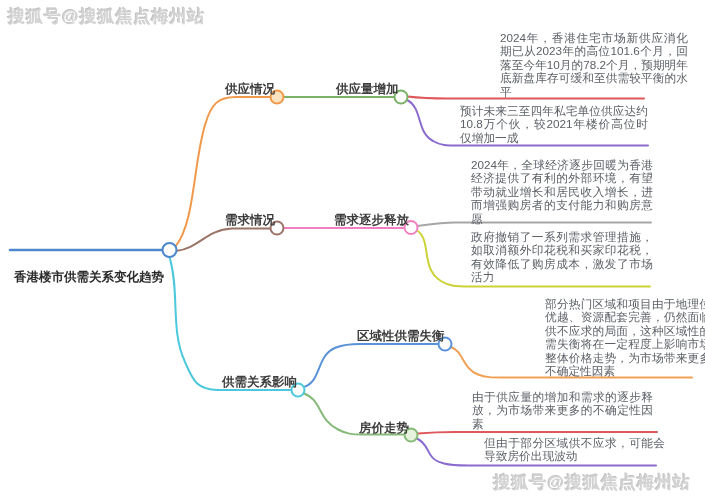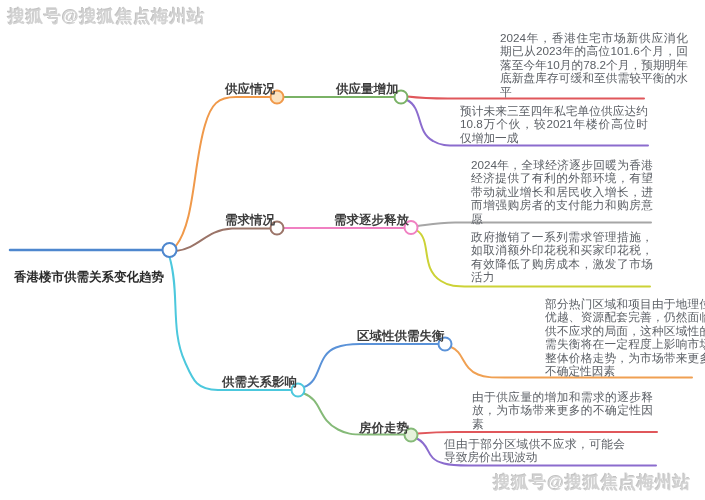--- a/index.html
+++ b/index.html
@@ -19,21 +19,21 @@
   .lb-demand-rel{left:334px;top:212px;}
   .lb-impact{left:222px;top:374px;}
   .lb-regional{left:357px;top:328px;}
   .lb-price{left:359px;top:420px;}
   .leaf1{left:460px;top:31px;width:188px;margin-left:40px;}
   .leaf2{left:460px;top:104px;width:188px;}
   .leaf3{left:471px;top:158px;width:182px;}
   .leaf4{left:471px;top:230px;width:182px;}
   .leaf5{left:505px;top:297px;width:178px;margin-left:40px;}
   .leaf6{left:472px;top:390px;width:181px;}
-  .leaf7{left:444px;top:437px;width:181px;}
+  .leaf7{left:484px;top:437px;width:181px;font-family:Liberation Serif, serif;}
 </style>
 </head>
 <body>
 
 <div class="canvas">
 
   <svg width="705" height="500" viewBox="0 0 705 500">
 
     <path d="M 10 250 H 162" fill="none" stroke-width="2.5" stroke-linecap="round" stroke="#4e87ce"></path>
 

